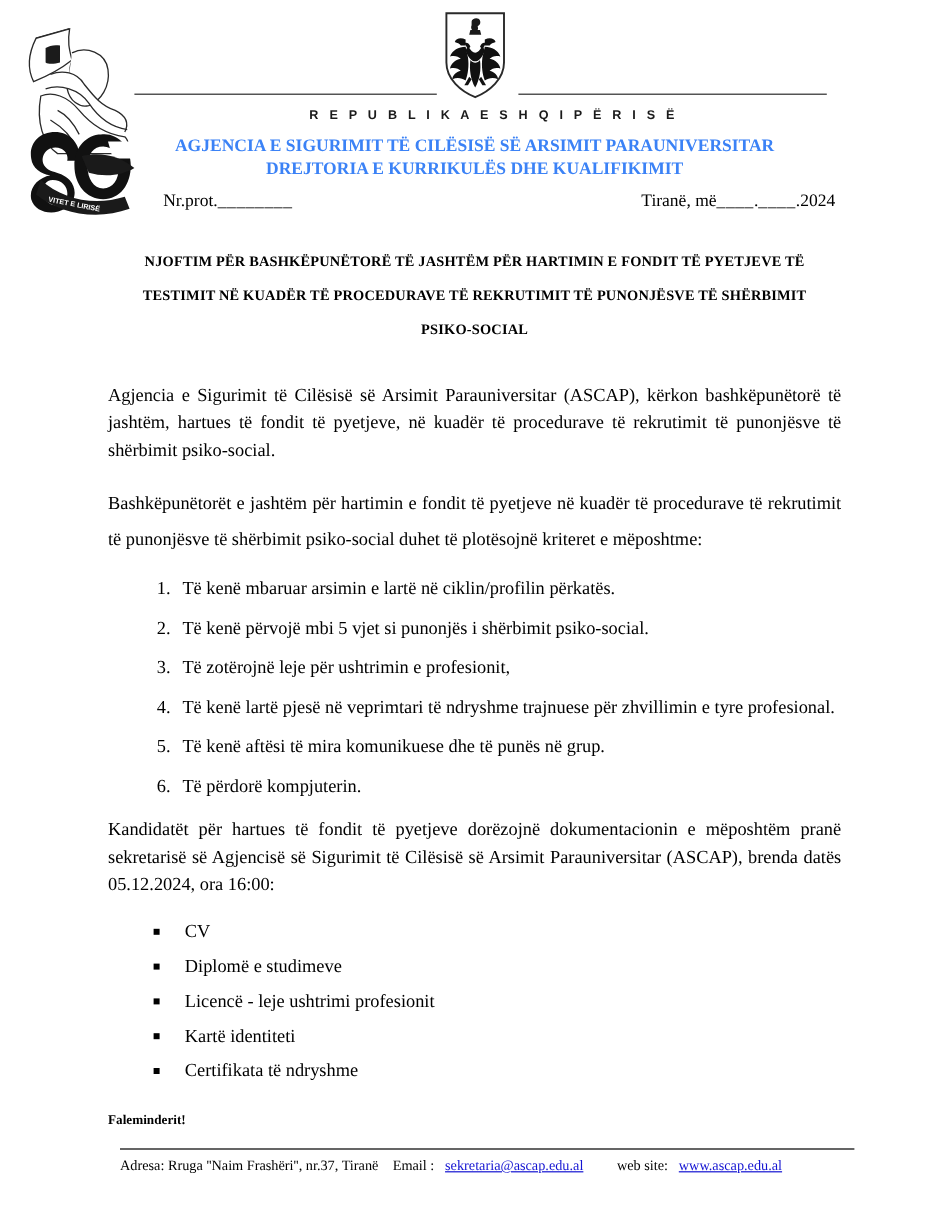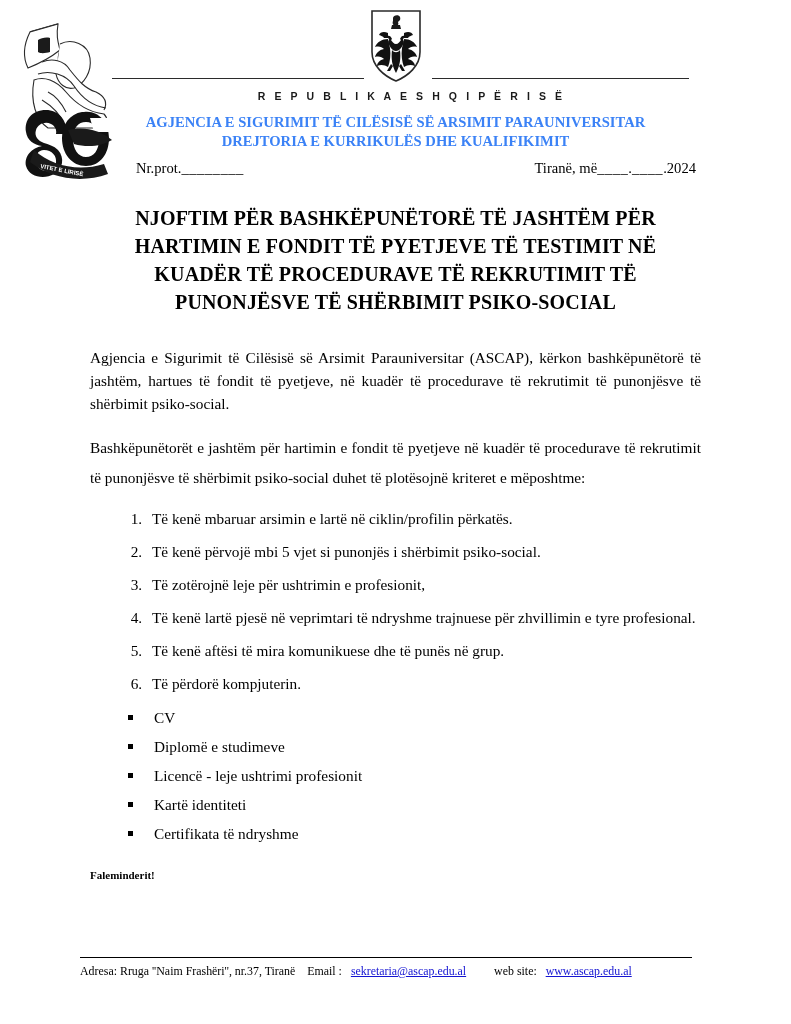--- a/index.html
+++ b/index.html
@@ -103,21 +103,21 @@
   .content {
     position: absolute;
     top: 196px;
     left: 90px;
     width: 611px;
   }
 
   .doc-title {
     text-align: center;
     font-weight: bold;
-    font-size: 20px;
+    font-size: 12px;
     line-height: 28px;
     letter-spacing: 0.15px;
     margin: 0 0 30px 0;
     padding: 8px 8px 0 8px;
   }
 
   p.body-para {
     margin: 0 0 18px 0;
     font-size: 15.3px;
     line-height: 23px;
@@ -161,21 +161,21 @@
 
   .thanks {
     font-weight: bold;
     font-size: 11px;
     margin: 26px 0 0 0;
   }
 
   
   .footer {
     position: absolute;
-    left: 80px;
+    left: 100px;
     top: 957px;
     width: 612px;
   }
   .footer-rule {
     border-top: 1.6px solid #000;
     width: 612px;
     margin-bottom: 5px;
   }
   .footer-text {
     font-size: 11.9px;
@@ -291,20 +291,21 @@
 
     <ol class="criteria">
       <li>Të kenë mbaruar arsimin e lartë në ciklin/profilin përkatës.</li>
       <li>Të kenë përvojë mbi 5 vjet si punonjës i shërbimit psiko-social.</li>
       <li>Të zotërojnë leje për ushtrimin e profesionit,</li>
       <li>Të kenë lartë pjesë në veprimtari të ndryshme trajnuese për zhvillimin e tyre profesional.</li>
       <li>Të kenë aftësi të mira komunikuese dhe të punës në grup.</li>
       <li>Të përdorë kompjuterin.</li>
     </ol>
 
+    <p class="body-para">Kandidatët për hartues të fondit të pyetjeve dorëzojnë dokumentacionin e mëposhtëm pranë sekretarisë së Agjencisë së Sigurimit të Cilësisë së Arsimit Parauniversitar (ASCAP), brenda datës 05.12.2024, ora 16:00:</p>
 
     <ul class="docs">
       <li>CV</li>
       <li>Diplomë e studimeve</li>
       <li>Licencë -  leje ushtrimi profesionit</li>
       <li>Kartë identiteti</li>
       <li>Certifikata të ndryshme</li>
     </ul>
 
     <p class="thanks">Faleminderit!</p>

